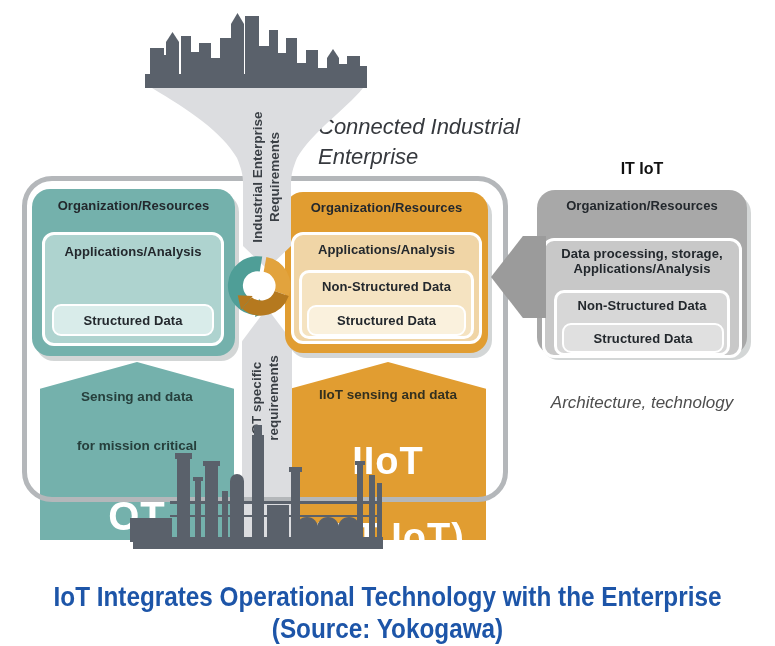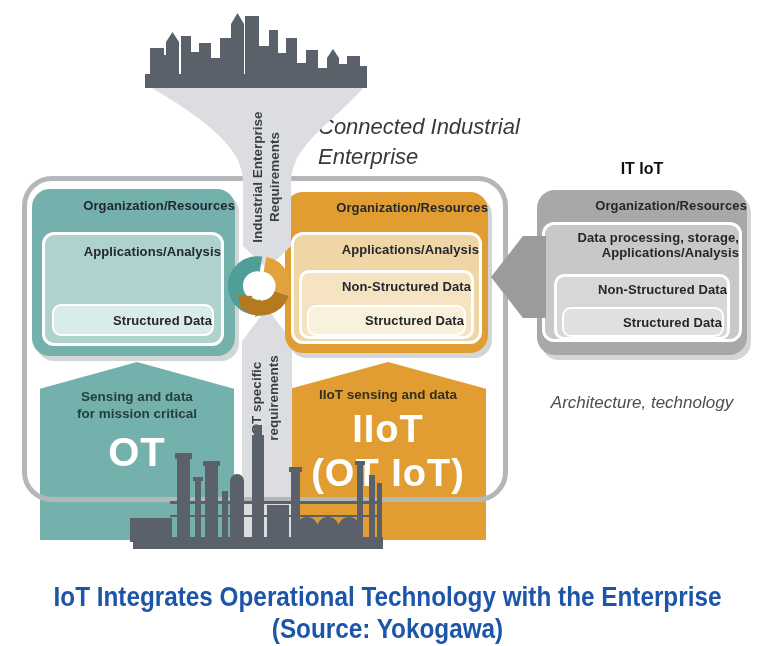--- a/index.html
+++ b/index.html
@@ -11,46 +11,46 @@
   .container-fill{left:22px;top:176px;width:486px;height:326px;background:#fff;
                   border-radius:30px;z-index:1;}
   .container-border{left:22px;top:176px;width:486px;height:326px;border:5px solid var(--container-border);
                     border-radius:30px;box-sizing:border-box;background:transparent;z-index:5;}
 
   
   .stack-box{box-sizing:border-box;border-radius:18px;z-index:3;box-shadow:4px 5px 0 rgba(110,120,120,.30);}
   .panel{position:absolute;box-sizing:border-box;border:3px solid #fff;border-radius:12px;}
   .small-box{position:absolute;box-sizing:border-box;border:2px solid #fff;border-radius:9px;
              display:flex;align-items:center;justify-content:center;}
-  .box-title{position:absolute;left:0;width:100%;text-align:right;font-size:13px;font-weight:bold;
+  .box-title{position:absolute;left:0;width:100%;text-align:center;font-size:13px;font-weight:bold;
              color:#23282d;letter-spacing:.1px;}
 
   
   .teal-box{left:32px;top:189px;width:203px;height:167px;background:var(--teal);}
   .teal-apps{left:10px;top:43px;width:182px;height:114px;background:var(--teal-mid);}
   .teal-struct{left:7px;top:69px;width:162px;height:32px;background:var(--teal-light);}
 
   
   .orange-box{left:285px;top:192px;width:203px;height:161px;background:var(--orange);}
   .orange-apps{left:6px;top:40px;width:191px;height:112px;background:var(--orange-mid);}
   .orange-nonstruct{left:5px;top:35px;width:175px;height:69px;background:var(--orange-light);border-radius:10px;}
   .orange-struct{left:5px;top:32px;width:159px;height:31px;background:var(--orange-lighter);}
 
   
   .it-box{left:537px;top:190px;width:210px;height:165px;background:var(--gray-box);}
-  .it-apps{left:5px;top:32px;width:200px;height:120px;background:var(--gray-mid);}
+  .it-apps{left:5px;top:48px;width:200px;height:120px;background:var(--gray-mid);}
   .it-nonstruct{left:9px;top:49px;width:176px;height:66px;background:var(--gray-light);border-radius:10px;}
   .it-struct{left:5px;top:30px;width:162px;height:30px;background:var(--gray-lighter);}
   .it-title{left:537px;top:160px;width:210px;text-align:center;font-size:16px;font-weight:bold;color:#111;z-index:3;}
   .it-note{left:527px;top:360px;width:230px;text-align:center;font-style:italic;font-size:17px;
            color:#4e4e4e;line-height:22px;z-index:3;margin-top:32px;}
 
   
   .pent{clip-path:polygon(50% 0,100% 15%,100% 100%,0 100%,0 15%);z-index:2;
-        display:flex;flex-direction:column;align-items:center;text-align:center;}
+        display:flex;flex-direction:column;align-items:center;text-align:center;gap:32px;}
   .ot-arrow{left:40px;top:362px;width:194px;height:178px;background:var(--teal);padding-top:26px;box-sizing:border-box;}
   .iiot-arrow{left:290px;top:362px;width:196px;height:178px;background:var(--orange);padding-top:24px;box-sizing:border-box;}
   .pent-line{font-size:13.5px;font-weight:bold;line-height:17px;color:#263f3c;}
   .iiot-arrow .pent-line{color:#33301f;}
   .big-white{color:#fff;font-weight:bold;font-size:40px;line-height:44px;letter-spacing:1px;}
 
   
   .band2{left:242px;top:308px;width:50px;height:237px;background:var(--band);
          clip-path:polygon(0 14%,50% 0,100% 14%,100% 100%,0 100%);z-index:2;}
   .vtext{z-index:7;transform:rotate(-90deg);text-align:center;font-size:13.5px;font-weight:bold;

